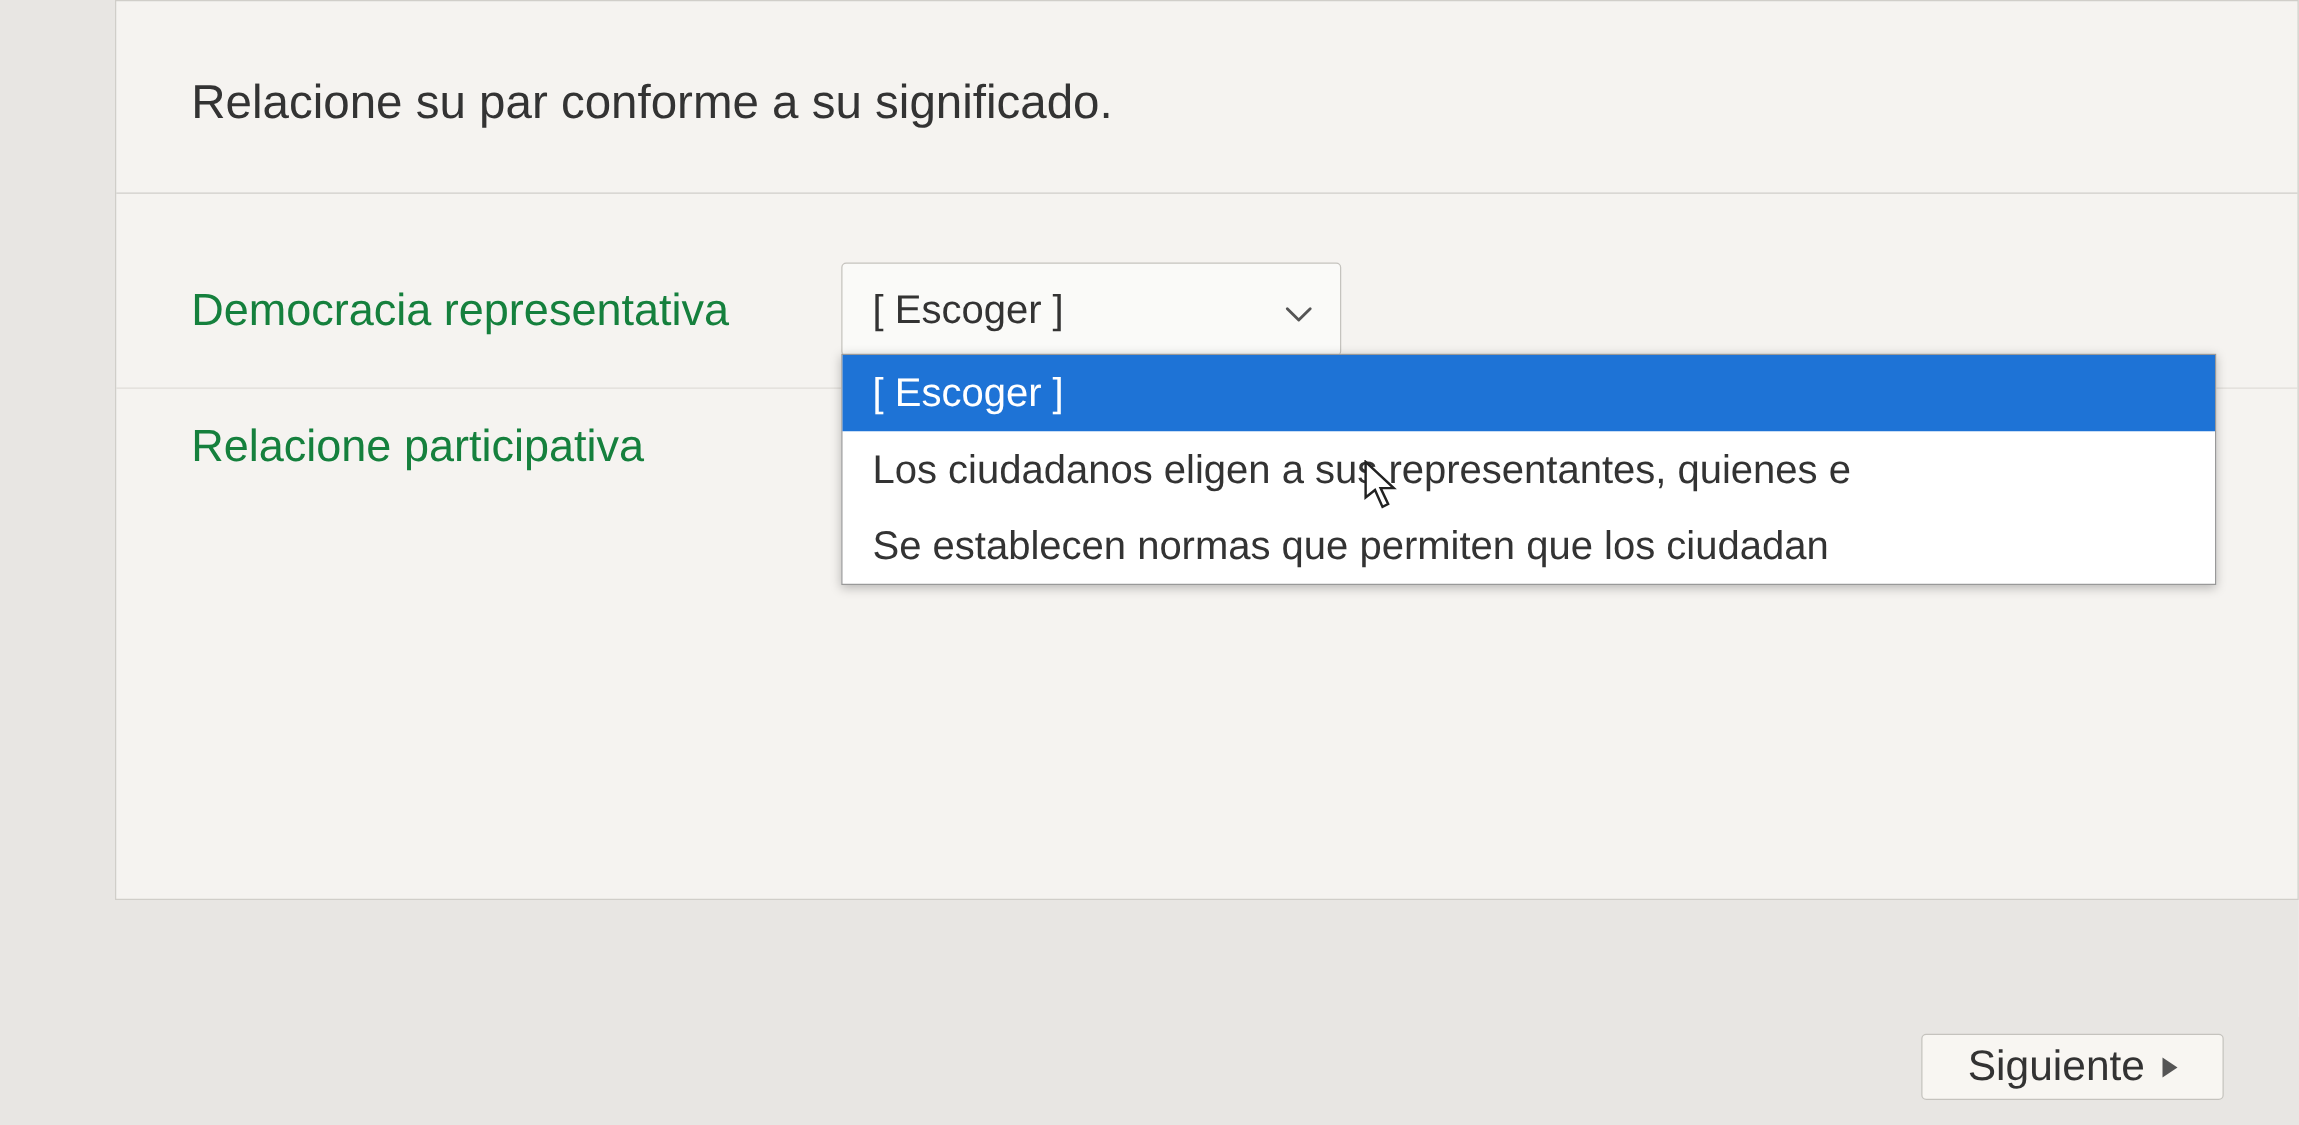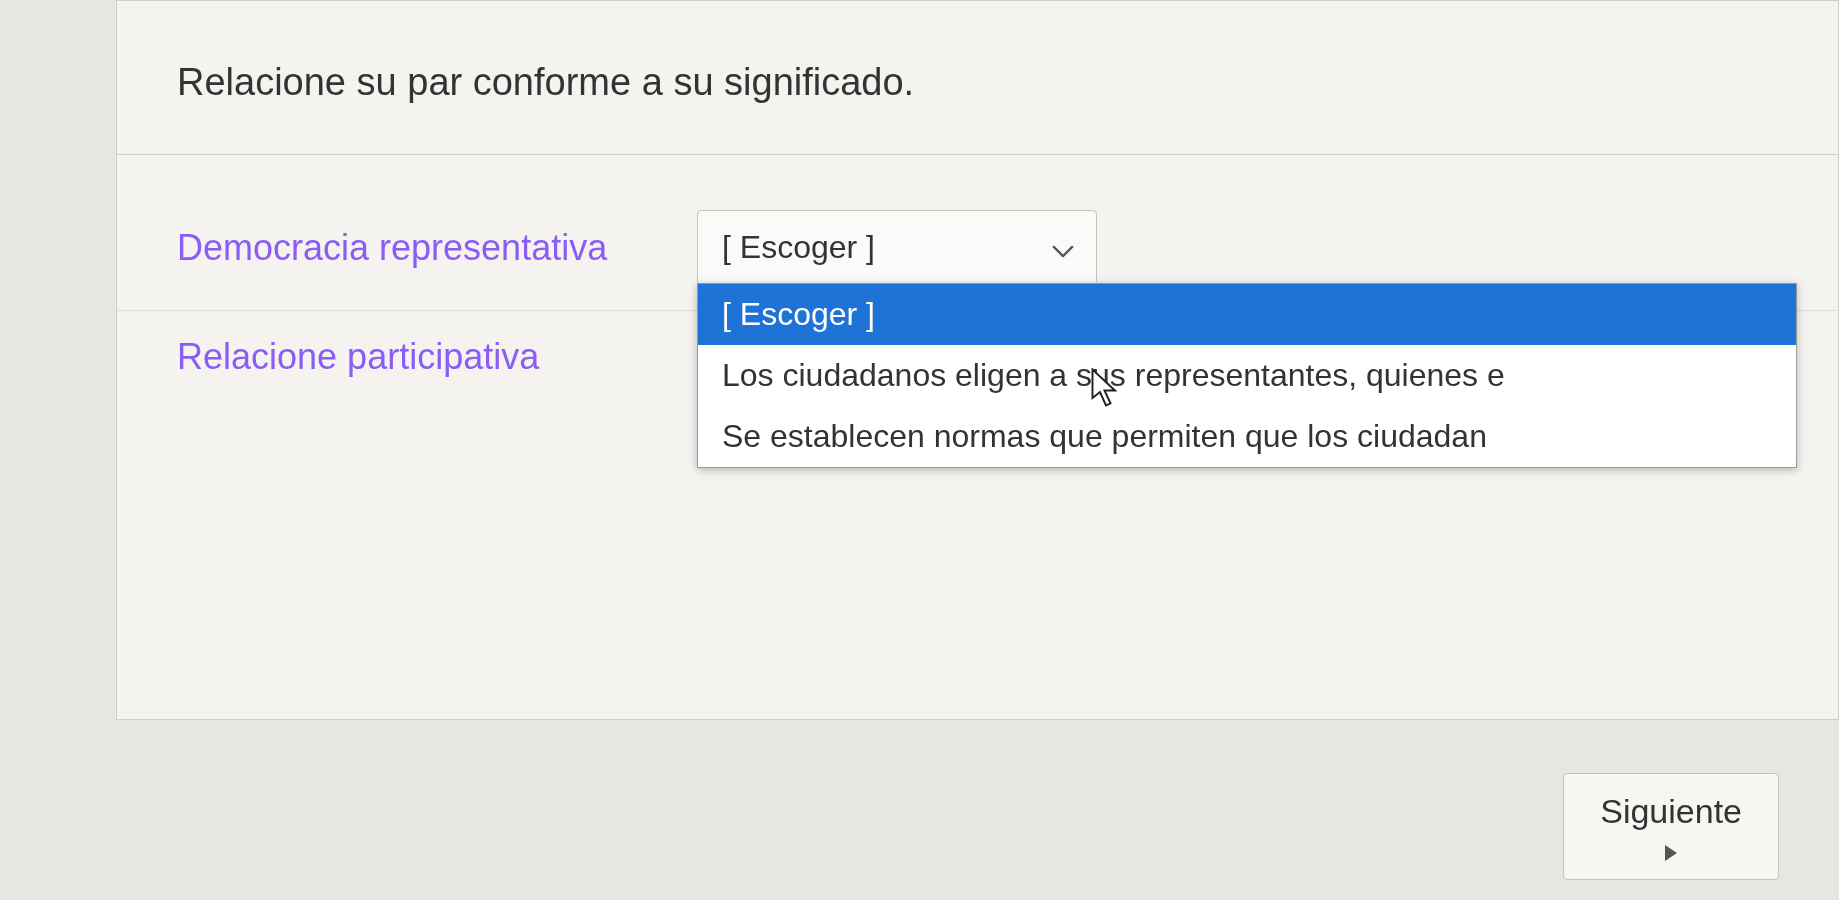--- a/index.html
+++ b/index.html
@@ -10,21 +10,21 @@
     body {
       font-family: "Segoe UI", Arial, sans-serif;
       background: #e8e6e3;
       width: 1839px;
       height: 900px;
       overflow: hidden;
       position: relative;
     }
     .page-container {
       background: #f5f3f0;
-      margin: 0 0 0 116px;
+      margin: 0 0 0 92px;
       border: 1px solid #d0cec9;
       min-height: 720px;
       position: relative;
     }
     .question-header {
       padding: 60px 60px 50px 60px;
       border-bottom: 1px solid #d0cec9;
     }
     .question-prompt {
       font-size: 38px;
@@ -38,21 +38,21 @@
       display: flex;
       align-items: center;
       padding: 25px 60px;
       border-bottom: 1px solid #e0ddd8;
     }
     .match-row:last-child {
       border-bottom: none;
     }
     .match-label {
       font-size: 36px;
-      color: #8b5cf6;
+      color: #15803d;
       width: 520px;
       flex-shrink: 0;
     }
     .select-wrapper {
       position: relative;
       display: inline-block;
     }
     .select-box {
       background: #fafaf8;
       border: 1px solid #c5c3be;
@@ -105,28 +105,27 @@
     }
     .next-button-wrap {
       position: absolute;
       right: 60px;
       bottom: 20px;
     }
     .next-button {
       background: #f8f6f2;
       border: 1px solid #c5c3be;
       border-radius: 4px;
-      padding: 18px 36px;
+      padding: 6px 36px;
       font-size: 34px;
       color: #333;
       cursor: pointer;
       display: inline-flex;
       align-items: center;
       gap: 14px;
-      flex-direction: column;
     }
     .triangle-right {
       width: 0;
       height: 0;
       border-top: 8px solid transparent;
       border-bottom: 8px solid transparent;
       border-left: 12px solid #555;
       display: inline-block;
     }
   </style>

